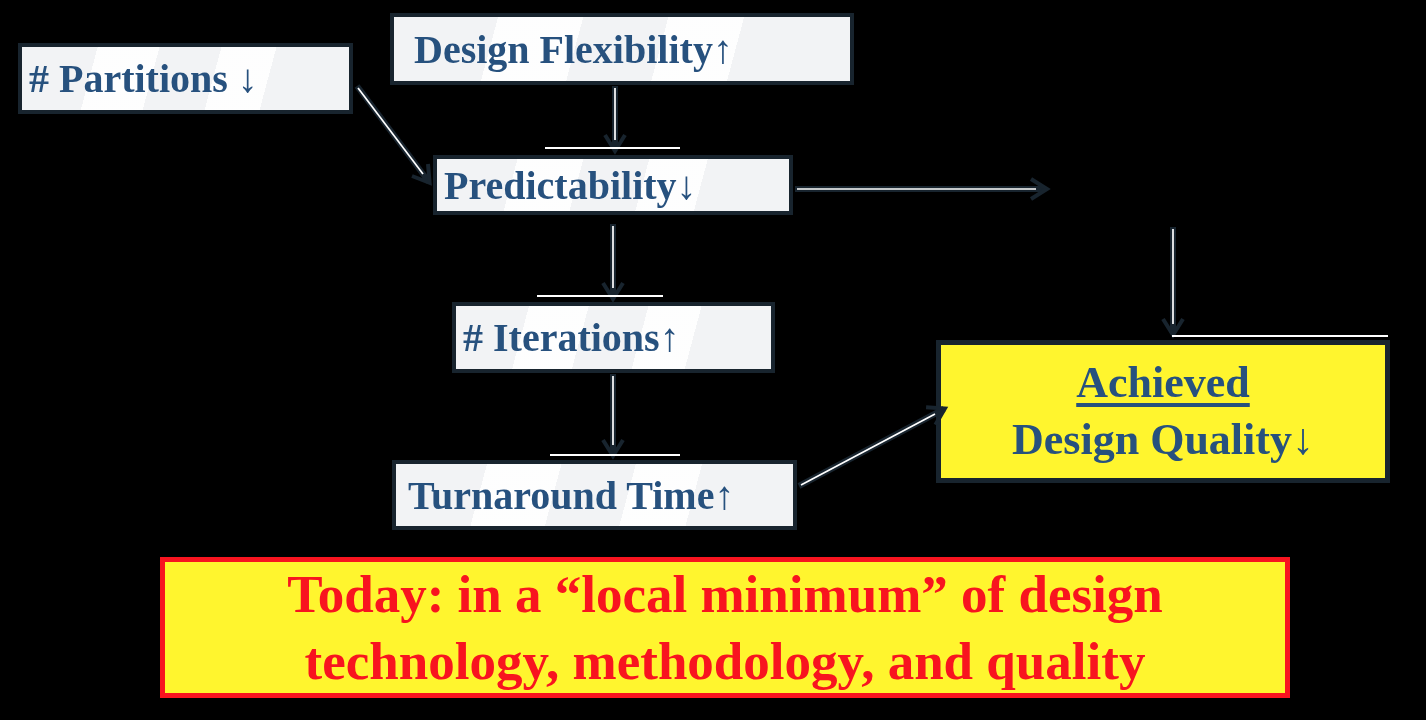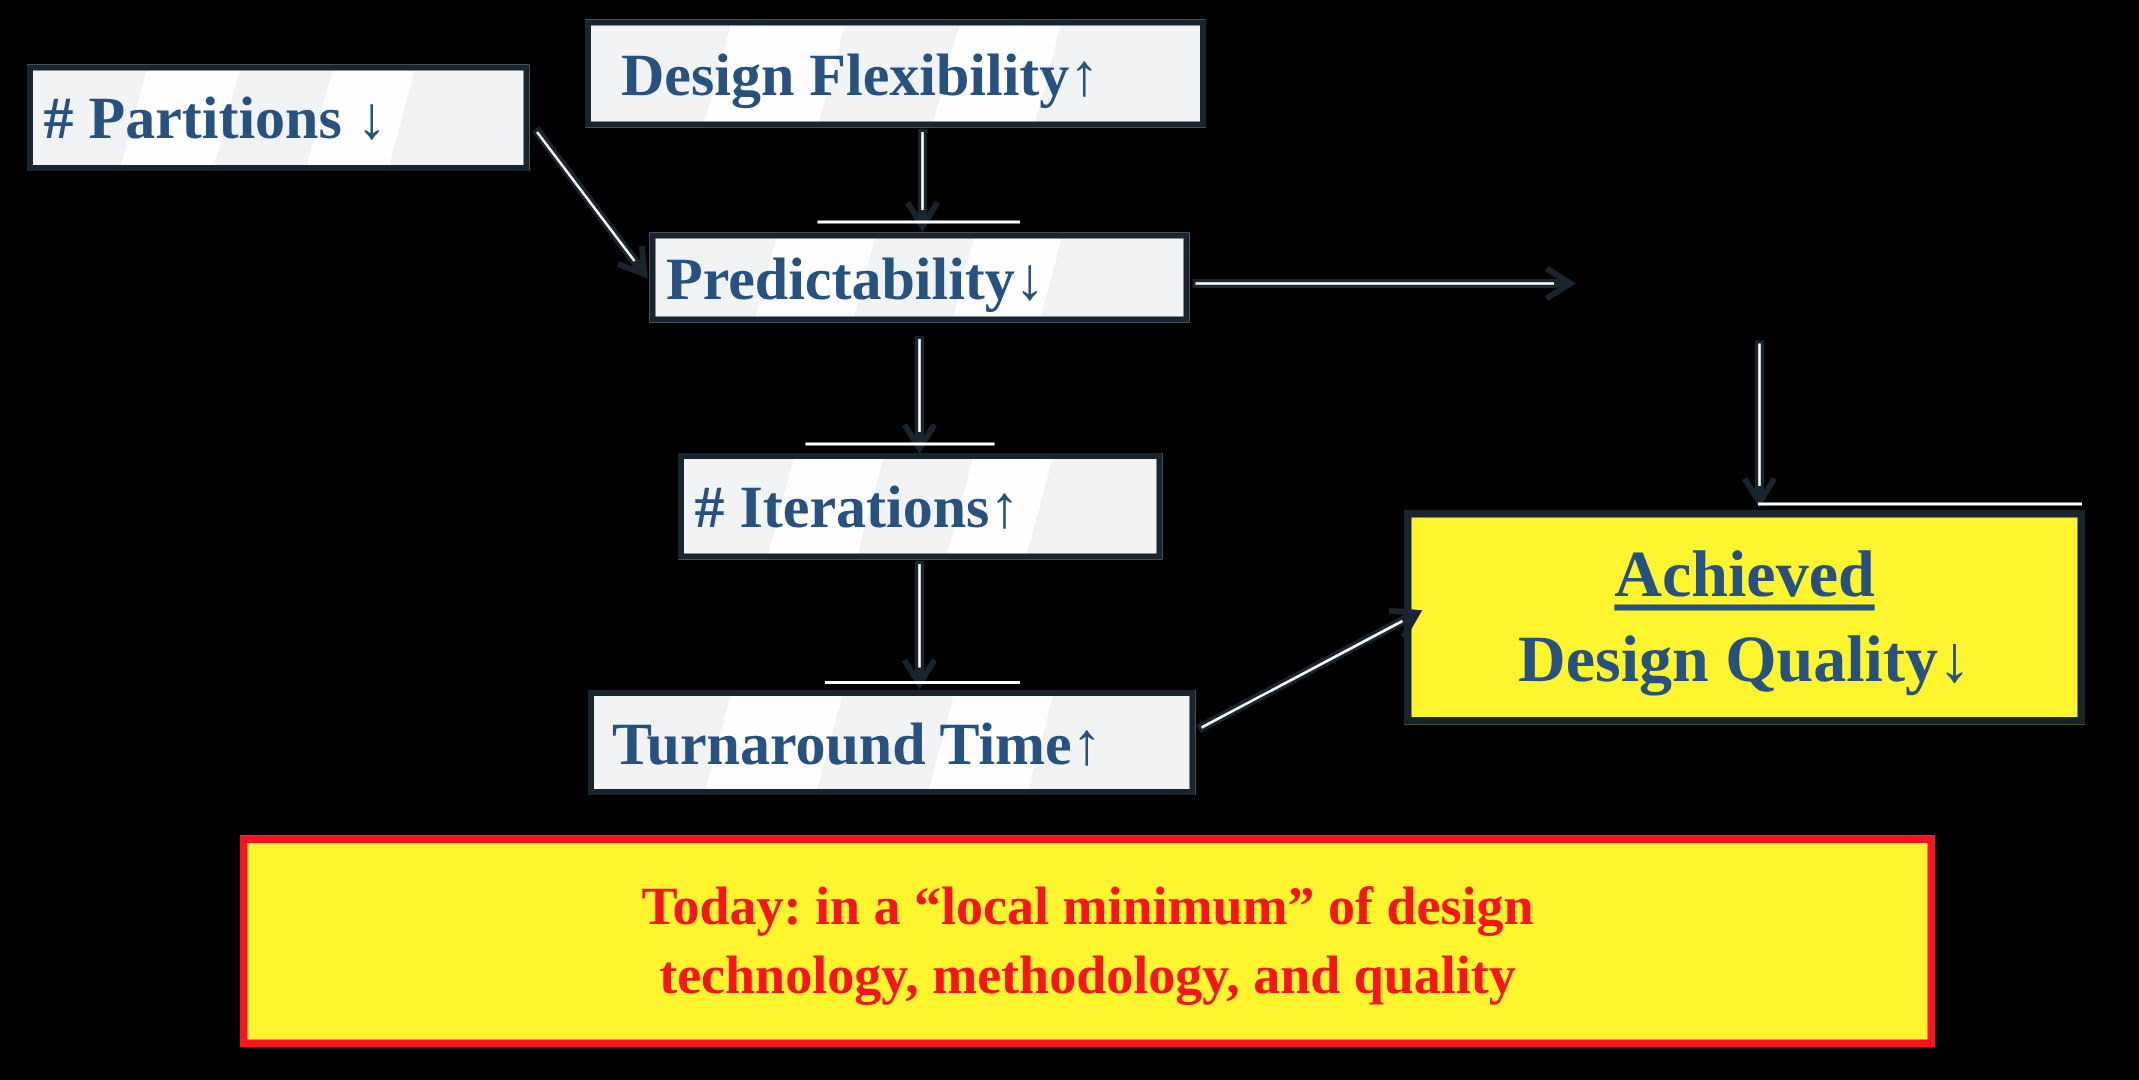--- a/index.html
+++ b/index.html
@@ -21,42 +21,42 @@
     border:4px solid #18242e;
     color:#27517e;
     font-weight:bold;
     font-size:40px;
     display:flex;
     align-items:center;
     white-space:nowrap;
   }
   .node .lbl{padding-left:7px;}
   #node-partitions        {left:18px;  top:43px;  width:335px; height:71px;}
-  #node-design-flexibility{left:390px; top:13px;  width:414px; height:72px;}
+  #node-design-flexibility{left:390px; top:13px;  width:464px; height:72px;}
   #node-predictability    {left:433px; top:155px; width:360px; height:60px;}
   #node-margins           {left:1050px;top:153px; width:247px; height:73px;}
   #node-iterations        {left:452px; top:302px; width:323px; height:71px;}
   #node-turnaround        {left:392px; top:460px; width:405px; height:70px;}
   #node-achieved{
     left:936px; top:340px; width:454px; height:143px;
     position:absolute; box-sizing:border-box;
     background:#fff52e;
     border:5px solid #18242e;
     color:#27517e; font-weight:bold; font-size:44px;
     display:flex; flex-direction:column; justify-content:center; align-items:center;
     line-height:1.28; text-align:center;
   }
   #node-achieved .l1{text-decoration:underline; text-underline-offset:6px;}
   #banner{
     position:absolute; box-sizing:border-box;
     left:160px; top:557px; width:1130px; height:141px;
     background:#fff52e;
     border:5px solid #f8141f;
     color:#f8141f;
-    font-weight:bold; font-size:36px; line-height:1.26;
+    font-weight:bold; font-size:53px; line-height:1.26;
     display:flex; flex-direction:column; justify-content:center; align-items:center;
     text-align:center;
   }
   #connectors{position:absolute; left:0; top:0; pointer-events:none;}
   .casing{stroke:#18242e; stroke-width:6; fill:none;}
   .core{stroke:#ffffff; stroke-width:1.7; fill:none;}
   .artifact{stroke:#ffffff; stroke-width:2; fill:none;}
 </style>
 </head>
 <body>

